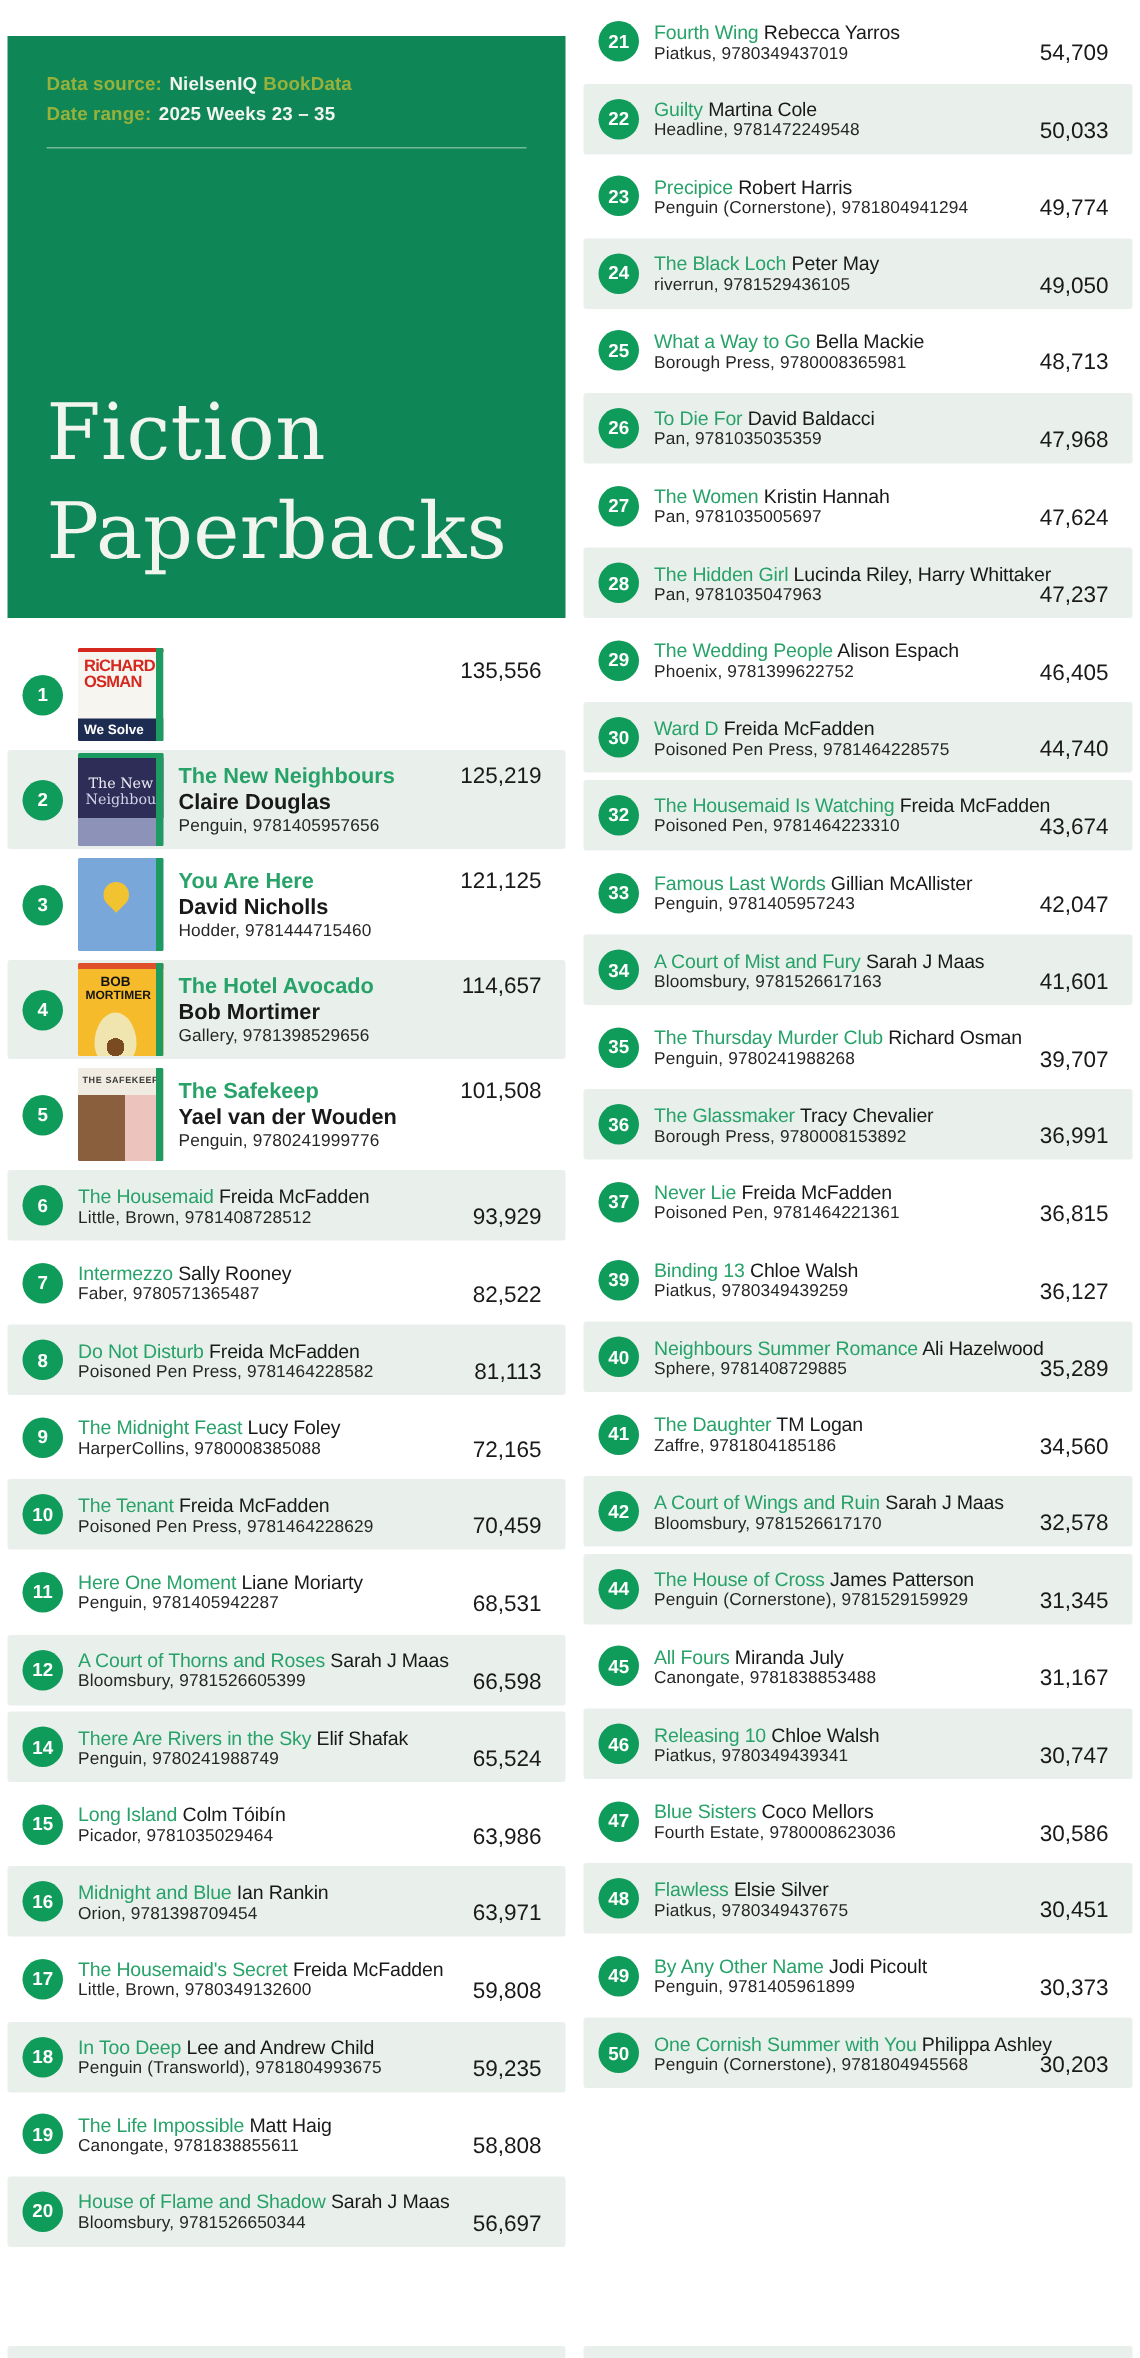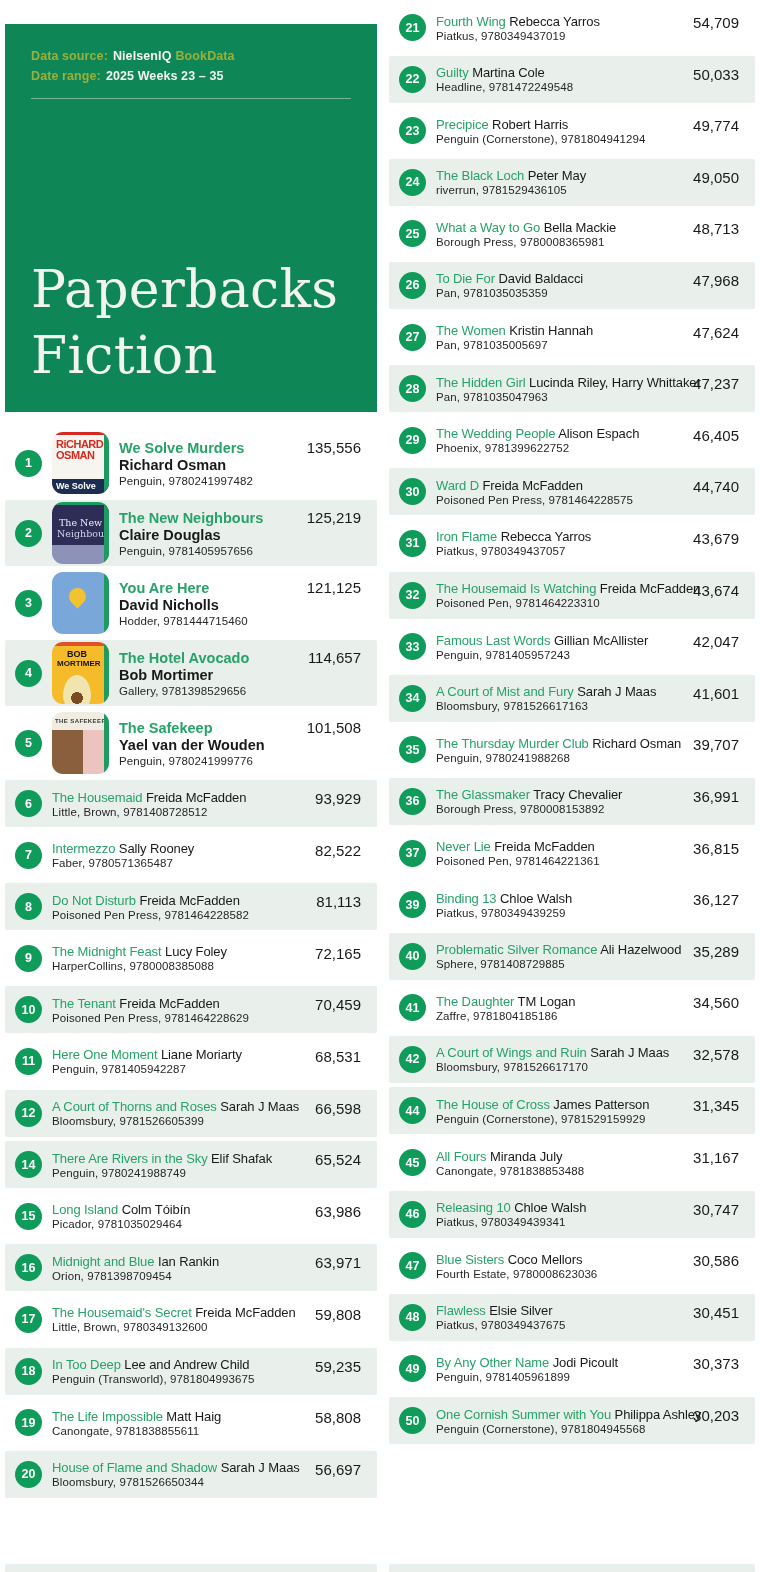--- a/index.html
+++ b/index.html
@@ -28,28 +28,28 @@
   .row-lg{height:66px;margin-bottom:4px;}
 
   .badge{flex:0 0 auto;width:27px;height:27px;border-radius:50%;background:#0f9b59;
          color:#ffffff;font-size:12.5px;font-weight:700;display:flex;
          align-items:center;justify-content:center;}
 
   .txt{display:flex;flex-direction:column;justify-content:center;gap:1px;min-width:0;}
   .line1{font-size:13px;font-weight:400;letter-spacing:-.1px;white-space:nowrap;color:#191919;}
   .line1 .t{color:#27a268;}
   .pub{font-size:11.5px;color:#262626;letter-spacing:.1px;white-space:nowrap;}
-  .sales{position:absolute;right:16px;bottom:20px;font-size:15px;color:#191919;}
+  .sales{position:absolute;right:16px;bottom:7px;font-size:15px;color:#191919;}
   .row-lg .title-ln{font-size:14.5px;font-weight:700;color:#27a268;white-space:nowrap;}
   .row-lg .author-ln{font-size:14.5px;font-weight:700;color:#191919;white-space:nowrap;}
   .row-lg .pub{margin-top:1px;}
   .row-lg .sales{top:9px;bottom:auto;}
 
   
-  .cover{position:relative;flex:0 0 auto;width:57px;height:62px;overflow:hidden;border-radius:11px;}
+  .cover{position:relative;flex:0 0 auto;width:57px;height:62px;overflow:hidden;border-radius:1px;}
   .cover::after{content:"";position:absolute;top:0;right:0;width:5px;height:100%;background:#1d9b60;}
   .cl{position:absolute;display:block;line-height:1;}
   .cover-1{background:linear-gradient(#d5281f 0 3px,#f7f5f0 3px);}
   .cover-1 .cl0{top:7px;left:4px;font-size:11px;font-weight:700;color:#d5281f;letter-spacing:-.5px;}
   .cover-1 .cl1{top:18px;left:4px;font-size:11px;font-weight:700;color:#d5281f;letter-spacing:-.5px;}
   .cover-1::before{content:"";position:absolute;bottom:0;left:0;width:100%;height:15px;background:#1d2d52;}
   .cover-1 .cl2{bottom:3px;left:4px;font-size:9px;font-weight:700;color:#ffffff;}
   .cover-2{background:linear-gradient(#1c9b60 0 3px,#2e2d58 3px 70%,#8d93b8 70%);}
   .cover-2 .cl0{top:16px;left:7px;font-family:"DejaVu Serif",serif;font-size:9.5px;color:#eceaf2;}
   .cover-2 .cl1{top:27px;left:5px;font-family:"DejaVu Serif",serif;font-size:9.5px;color:#cfd4e8;}
@@ -79,37 +79,32 @@
   <div class="col-left">
     <div class="hdr">
       <div class="meta-line">
         <span class="meta-label">Data source:</span><span>NielsenIQ</span><span class="meta-rest">BookData</span>
       </div>
       <div class="meta-line">
         <span class="meta-label">Date range:</span><span>2025 Weeks 23 – 35</span>
       </div>
       <hr class="hdr-rule">
       <div class="hdr-title">
+        <div>Fiction</div>
         <div>Paperbacks</div>
-        <div>Fiction</div>
       </div>
     </div>
     <div id="rows-left">
         <div class="row row-lg">
     <span class="badge">1</span>
     <span class="cover cover-1">
             <span class="cl cl0">RiCHARD</span>
             <span class="cl cl1">OSMAN</span>
             <span class="cl cl2">We Solve</span>
           </span>
-    <span class="txt">
-      <span class="title-ln">We Solve Murders</span>
-      <span class="author-ln">Richard Osman</span>
-      <span class="pub">Penguin, 9780241997482</span>
-    </span>
     <span class="sales">135,556</span>
   </div>
         <div class="row row-lg shaded">
     <span class="badge">2</span>
     <span class="cover cover-2">
             <span class="cl cl0">The New</span>
             <span class="cl cl1">Neighbours</span>
           </span>
     <span class="txt">
       <span class="title-ln">The New Neighbours</span>
@@ -343,28 +338,20 @@
     <span class="sales">46,405</span>
   </div>
         <div class="row row-sm shaded">
     <span class="badge">30</span>
     <span class="txt">
       <span class="line1"><span class="t">Ward D</span> <span class="a">Freida McFadden</span></span>
       <span class="pub">Poisoned Pen Press, 9781464228575</span>
     </span>
     <span class="sales">44,740</span>
   </div>
-        <div class="row row-sm">
-    <span class="badge">31</span>
-    <span class="txt">
-      <span class="line1"><span class="t">Iron Flame</span> <span class="a">Rebecca Yarros</span></span>
-      <span class="pub">Piatkus, 9780349437057</span>
-    </span>
-    <span class="sales">43,679</span>
-  </div>
         <div class="row row-sm shaded">
     <span class="badge">32</span>
     <span class="txt">
       <span class="line1"><span class="t">The Housemaid Is Watching</span> <span class="a">Freida McFadden</span></span>
       <span class="pub">Poisoned Pen, 9781464223310</span>
     </span>
     <span class="sales">43,674</span>
   </div>
         <div class="row row-sm">
     <span class="badge">33</span>
@@ -410,21 +397,21 @@
     <span class="badge">39</span>
     <span class="txt">
       <span class="line1"><span class="t">Binding 13</span> <span class="a">Chloe Walsh</span></span>
       <span class="pub">Piatkus, 9780349439259</span>
     </span>
     <span class="sales">36,127</span>
   </div>
         <div class="row row-sm shaded">
     <span class="badge">40</span>
     <span class="txt">
-      <span class="line1"><span class="t">Problematic Silver Romance</span> <span class="a">Ali Hazelwood</span></span>
+      <span class="line1"><span class="t">Neighbours Summer Romance</span> <span class="a">Ali Hazelwood</span></span>
       <span class="pub">Sphere, 9781408729885</span>
     </span>
     <span class="sales">35,289</span>
   </div>
         <div class="row row-sm">
     <span class="badge">41</span>
     <span class="txt">
       <span class="line1"><span class="t">The Daughter</span> <span class="a">TM Logan</span></span>
       <span class="pub">Zaffre, 9781804185186</span>
     </span>

